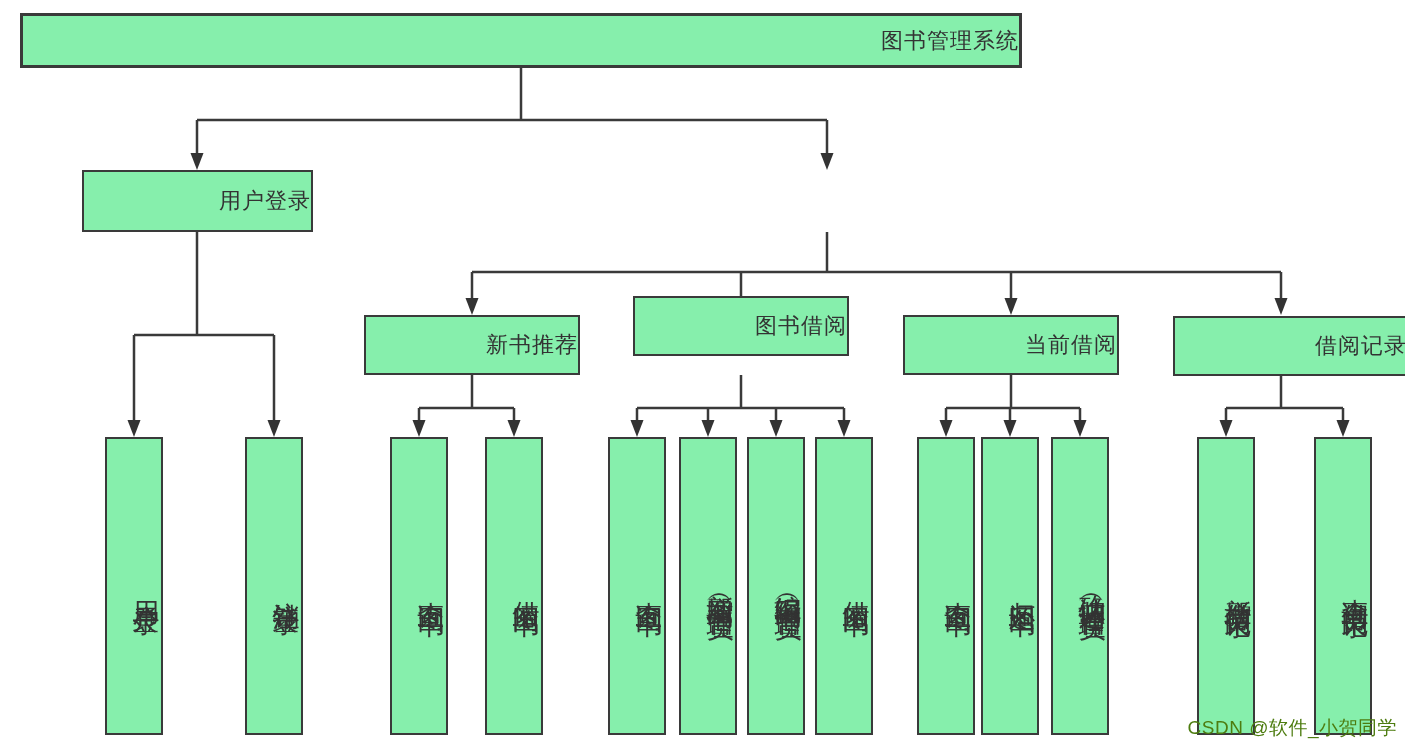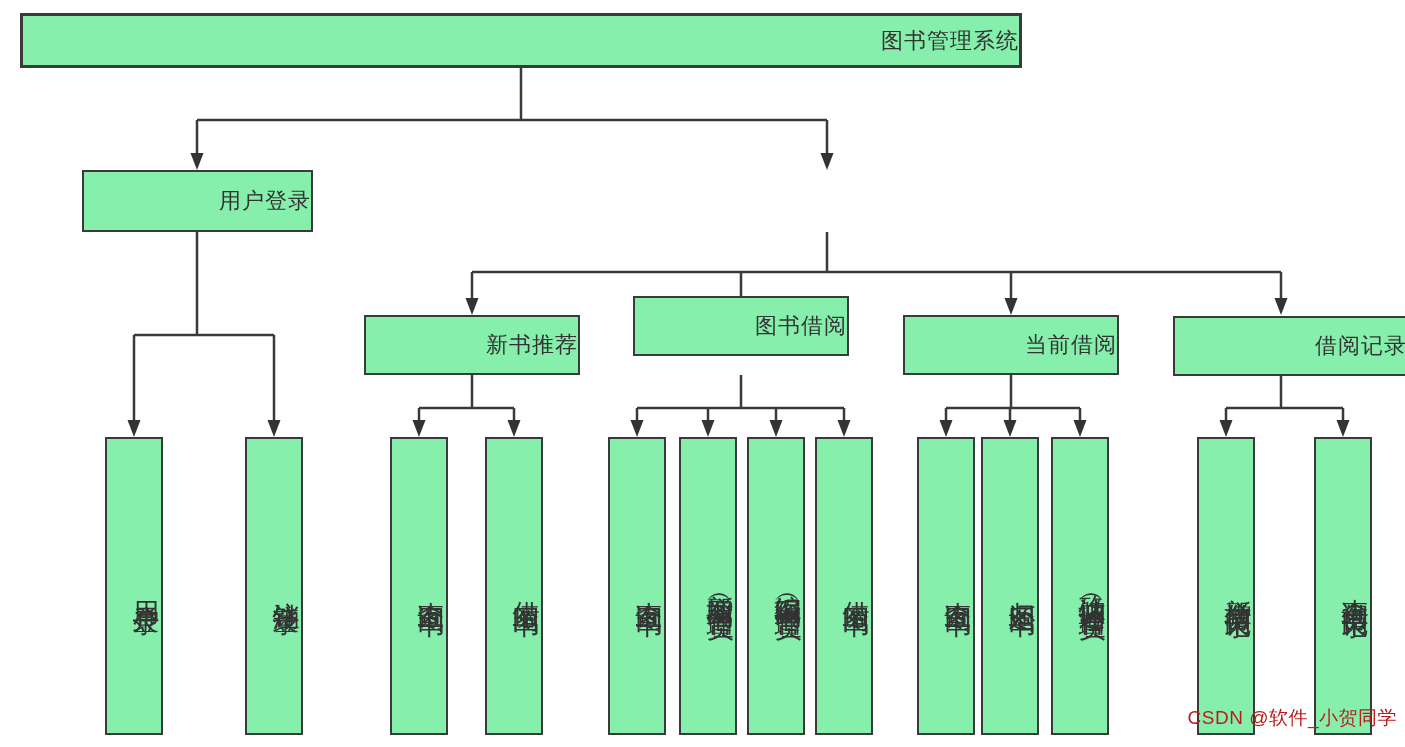--- a/index.html
+++ b/index.html
@@ -48,23 +48,23 @@
   }
   .node-v .vtext {
     writing-mode: vertical-rl;
     text-orientation: mixed;
     letter-spacing: 3px;
     white-space: nowrap;
   }
   .watermark {
     position: absolute;
     right: 8px;
-    bottom: 16px;
+    bottom: 6px;
     font-size: 19px;
-    color: #b91c1c;
+    color: #4d7c0f;
     letter-spacing: 0.5px;
     z-index: 3;
   }
 </style>
 </head>
 <body>
 
 <div class="canvas">
 
   <svg class="connector-layer" viewBox="0 0 1405 747" xmlns="http://www.w3.org/2000/svg">

